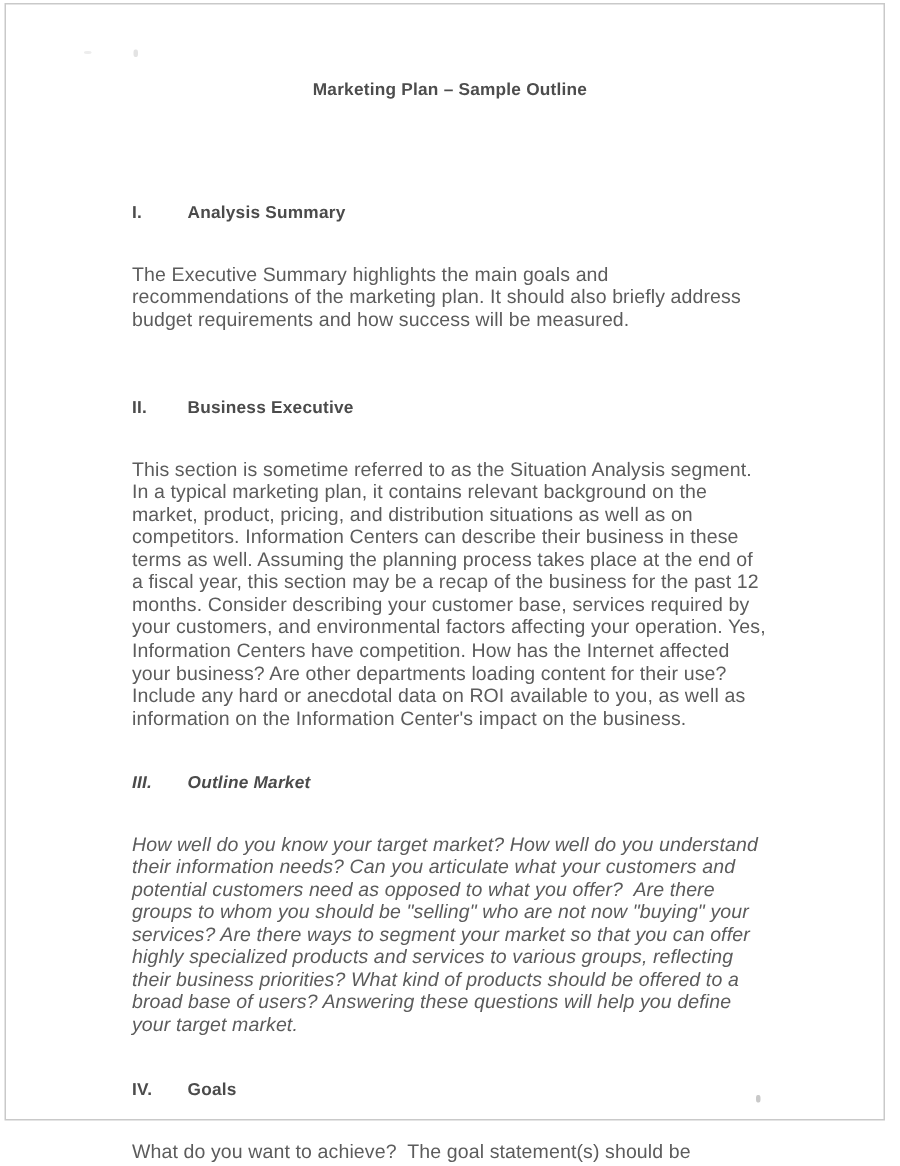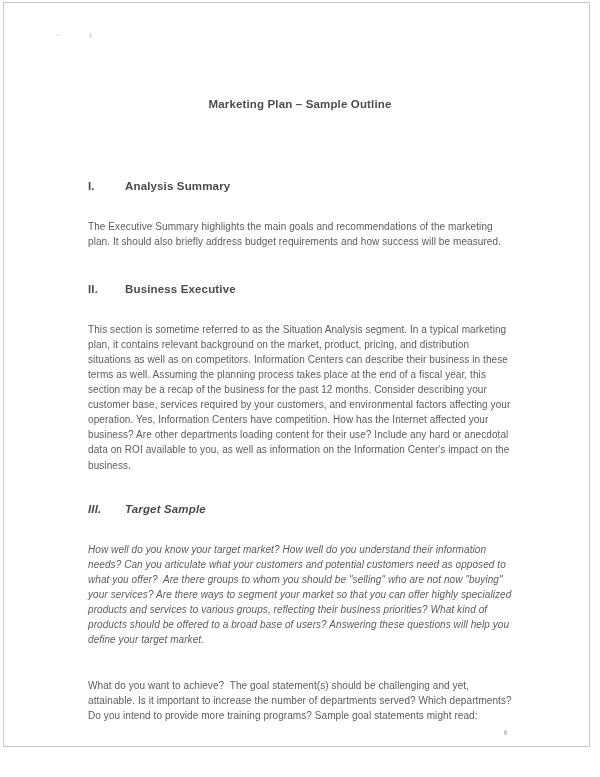--- a/index.html
+++ b/index.html
@@ -47,21 +47,21 @@
     width: 430px;
   }
 
   .doc-title {
     text-align: center;
     font-size: 11.5px;
     font-weight: bold;
     color: #4d4d4d;
     letter-spacing: 0.15px;
     margin: 0;
-    padding-top: 98px;
+    padding-top: 54px;
     width: 412px;
     margin-left: 6px;
   }
 
   .section {
     position: relative;
   }
 
   .section-heading {
     display: flex;
@@ -72,33 +72,33 @@
     letter-spacing: 0.15px;
   }
 
   .section-numeral {
     display: inline-block;
     width: 37px;
     flex: 0 0 37px;
   }
 
   .section-body {
-    font-size: 10px;
+    font-size: 13px;
     line-height: 15.05px;
     color: #5c5c5c;
     letter-spacing: 0.08px;
     white-space: pre-wrap;
     max-width: 424px;
   }
 
   
   #sec-1 { margin-top: 70px; }
   #sec-1 .section-body { margin-top: 27px; }
 
-  #sec-2 { margin-top: 34px; }
+  #sec-2 { margin-top: 46px; }
   #sec-2 .section-body { margin-top: 27px; }
 
   #sec-3 { margin-top: 30px; font-style: italic; }
   #sec-3 .section-body { margin-top: 27px; }
 
   #sec-4 { margin-top: 31px; }
   #sec-4 .section-body { margin-top: 27px; }
 </style>
 </head>
 <body>
@@ -126,23 +126,27 @@
       <div class="section-heading">
         <span class="section-numeral">II.</span>
         <span>Business Executive</span>
       </div>
       <p class="section-body">This section is sometime referred to as the Situation Analysis segment. In a typical marketing plan, it contains relevant background on the market, product, pricing, and distribution situations as well as on competitors. Information Centers can describe their business in these terms as well. Assuming the planning process takes place at the end of a fiscal year, this section may be a recap of the business for the past 12 months. Consider describing your customer base, services required by your customers, and environmental factors affecting your operation. Yes, Information Centers have competition. How has the Internet affected your business? Are other departments loading content for their use? Include any hard or anecdotal data on ROI available to you, as well as information on the Information Center's impact on the business.</p>
     </div>
 
     <div class="section" id="sec-3">
       <div class="section-heading">
         <span class="section-numeral">III.</span>
-        <span>Target Sample</span>
+        <span>Outline Market</span>
       </div>
       <p class="section-body">How well do you know your target market? How well do you understand their information needs? Can you articulate what your customers and potential customers need as opposed to what you offer?  Are there groups to whom you should be "selling" who are not now "buying" your services? Are there ways to segment your market so that you can offer highly specialized products and services to various groups, reflecting their business priorities? What kind of products should be offered to a broad base of users? Answering these questions will help you define your target market.</p>
     </div>
 
     <div class="section" id="sec-4">
+      <div class="section-heading">
+        <span class="section-numeral">IV.</span>
+        <span>Goals</span>
+      </div>
       <p class="section-body">What do you want to achieve?  The goal statement(s) should be challenging and yet, attainable. Is it important to increase the number of departments served? Which departments? Do you intend to provide more training programs? Sample goal statements might read:</p>
     </div>
 
   </div>
 </div>
 
 </body></html>

